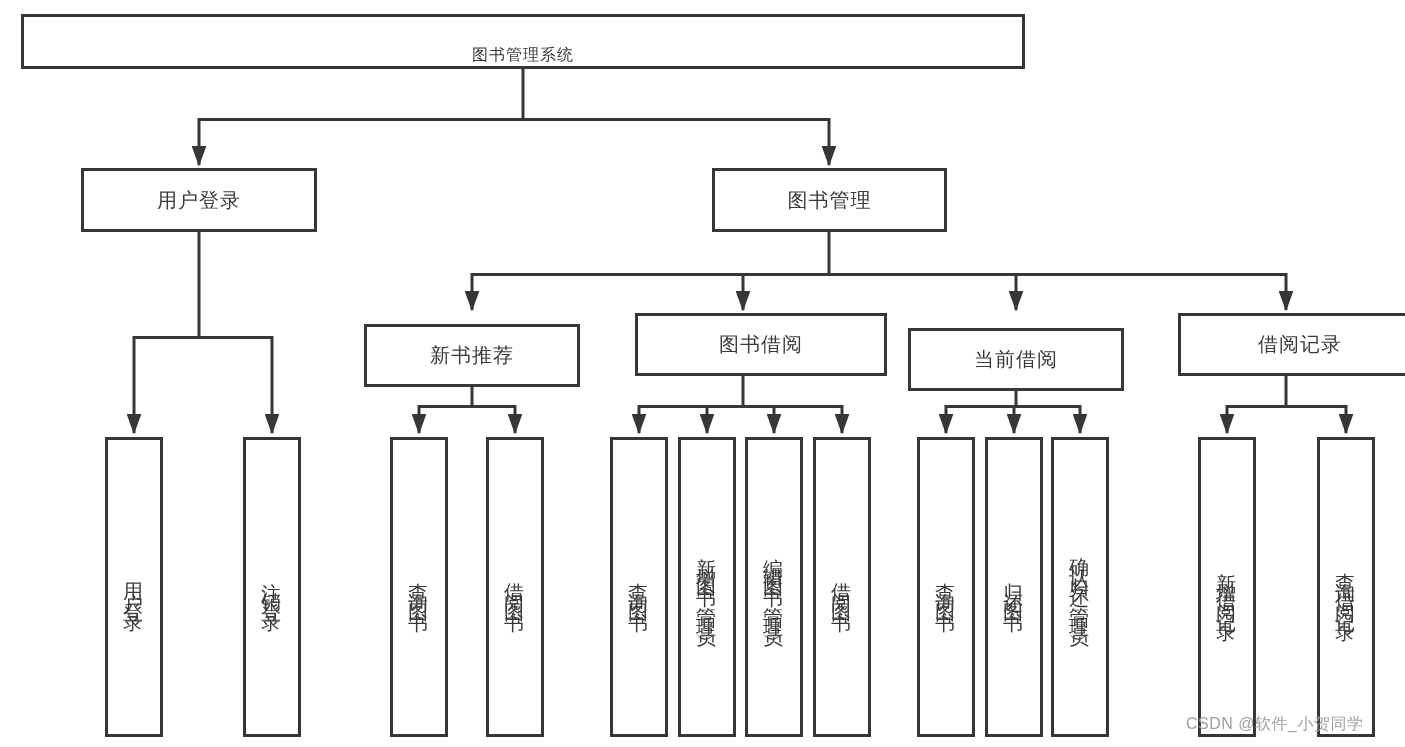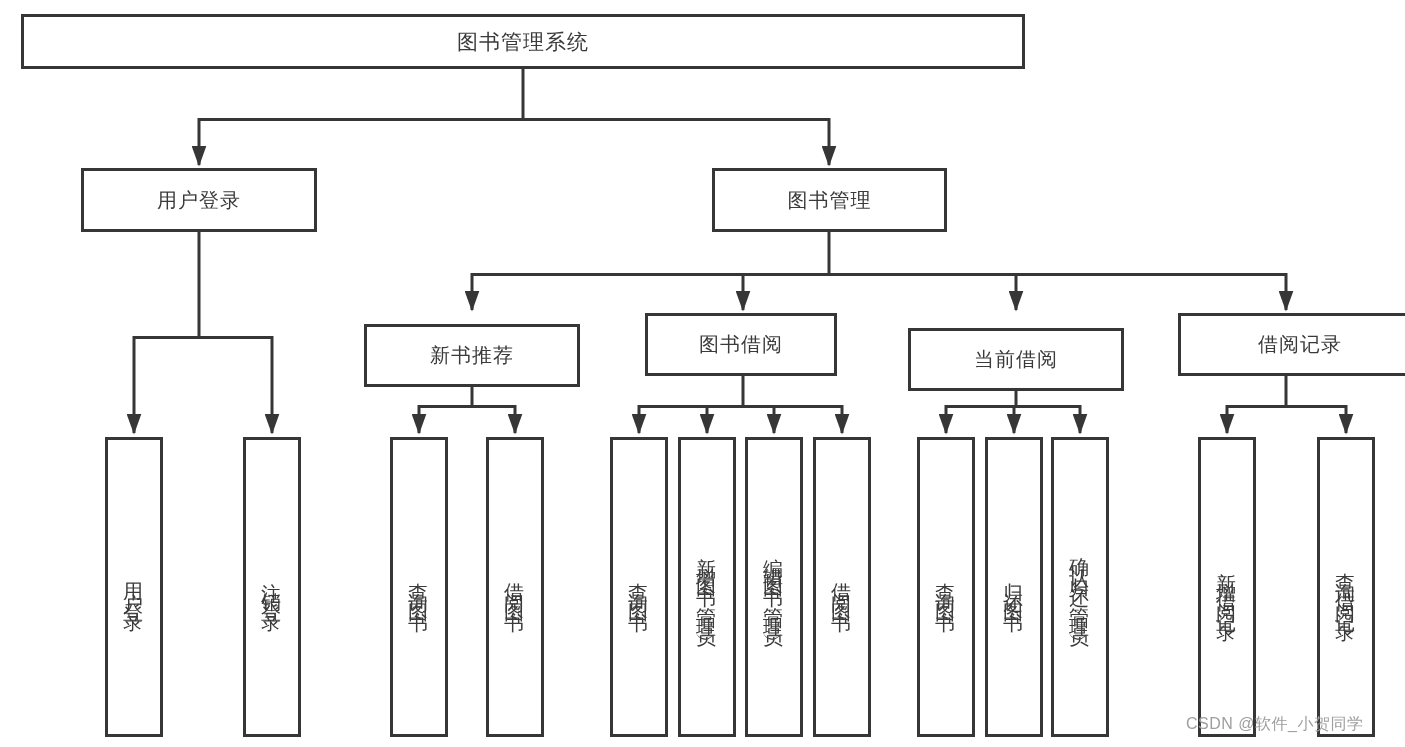--- a/index.html
+++ b/index.html
@@ -21,21 +21,21 @@
     position: absolute;
     box-sizing: border-box;
     background: #ffffff;
     border: 3px solid #363636;
     color: #3a3a3a;
     display: flex;
     align-items: center;
     justify-content: center;
   }
   .hbox { font-size: 20px; letter-spacing: 1px; }
-  .root-box { font-size: 21px; }
+  .root-box { font-size: 16px; align-items: flex-end; }
   .vbox {
     writing-mode: vertical-rl;
     font-size: 20px;
     letter-spacing: 10px;
     top: 437px;
     width: 58px;
     height: 300px;
   }
   .vbox span { display: inline-block; }
   .watermark {
@@ -96,21 +96,21 @@
   <div class="box hbox" style="left:81px; top:168px; width:236px; height:64px;">
     <span>用户登录</span>
   </div>
   <div class="box hbox" style="left:712px; top:168px; width:235px; height:64px;align-items:center;">
     <span>图书管理</span>
   </div>
 
   <div class="box hbox" style="left:364px; top:313px; width:216px; height:63px;margin-top:11px;">
     <span>新书推荐</span>
   </div>
-  <div class="box hbox" style="left:635px; top:313px; width:192px; height:63px;margin-left:10px;">
+  <div class="box hbox" style="left:635px; top:313px; width:252px; height:63px;">
     <span>图书借阅</span>
   </div>
   <div class="box hbox" style="left:908px; top:328px; width:216px; height:63px;">
     <span>当前借阅</span>
   </div>
   <div class="box hbox" style="left:1178px; top:313px; width:244px; height:63px;">
     <span>借阅记录</span>
   </div>
 
   <div class="box vbox" style="left:105px;">

